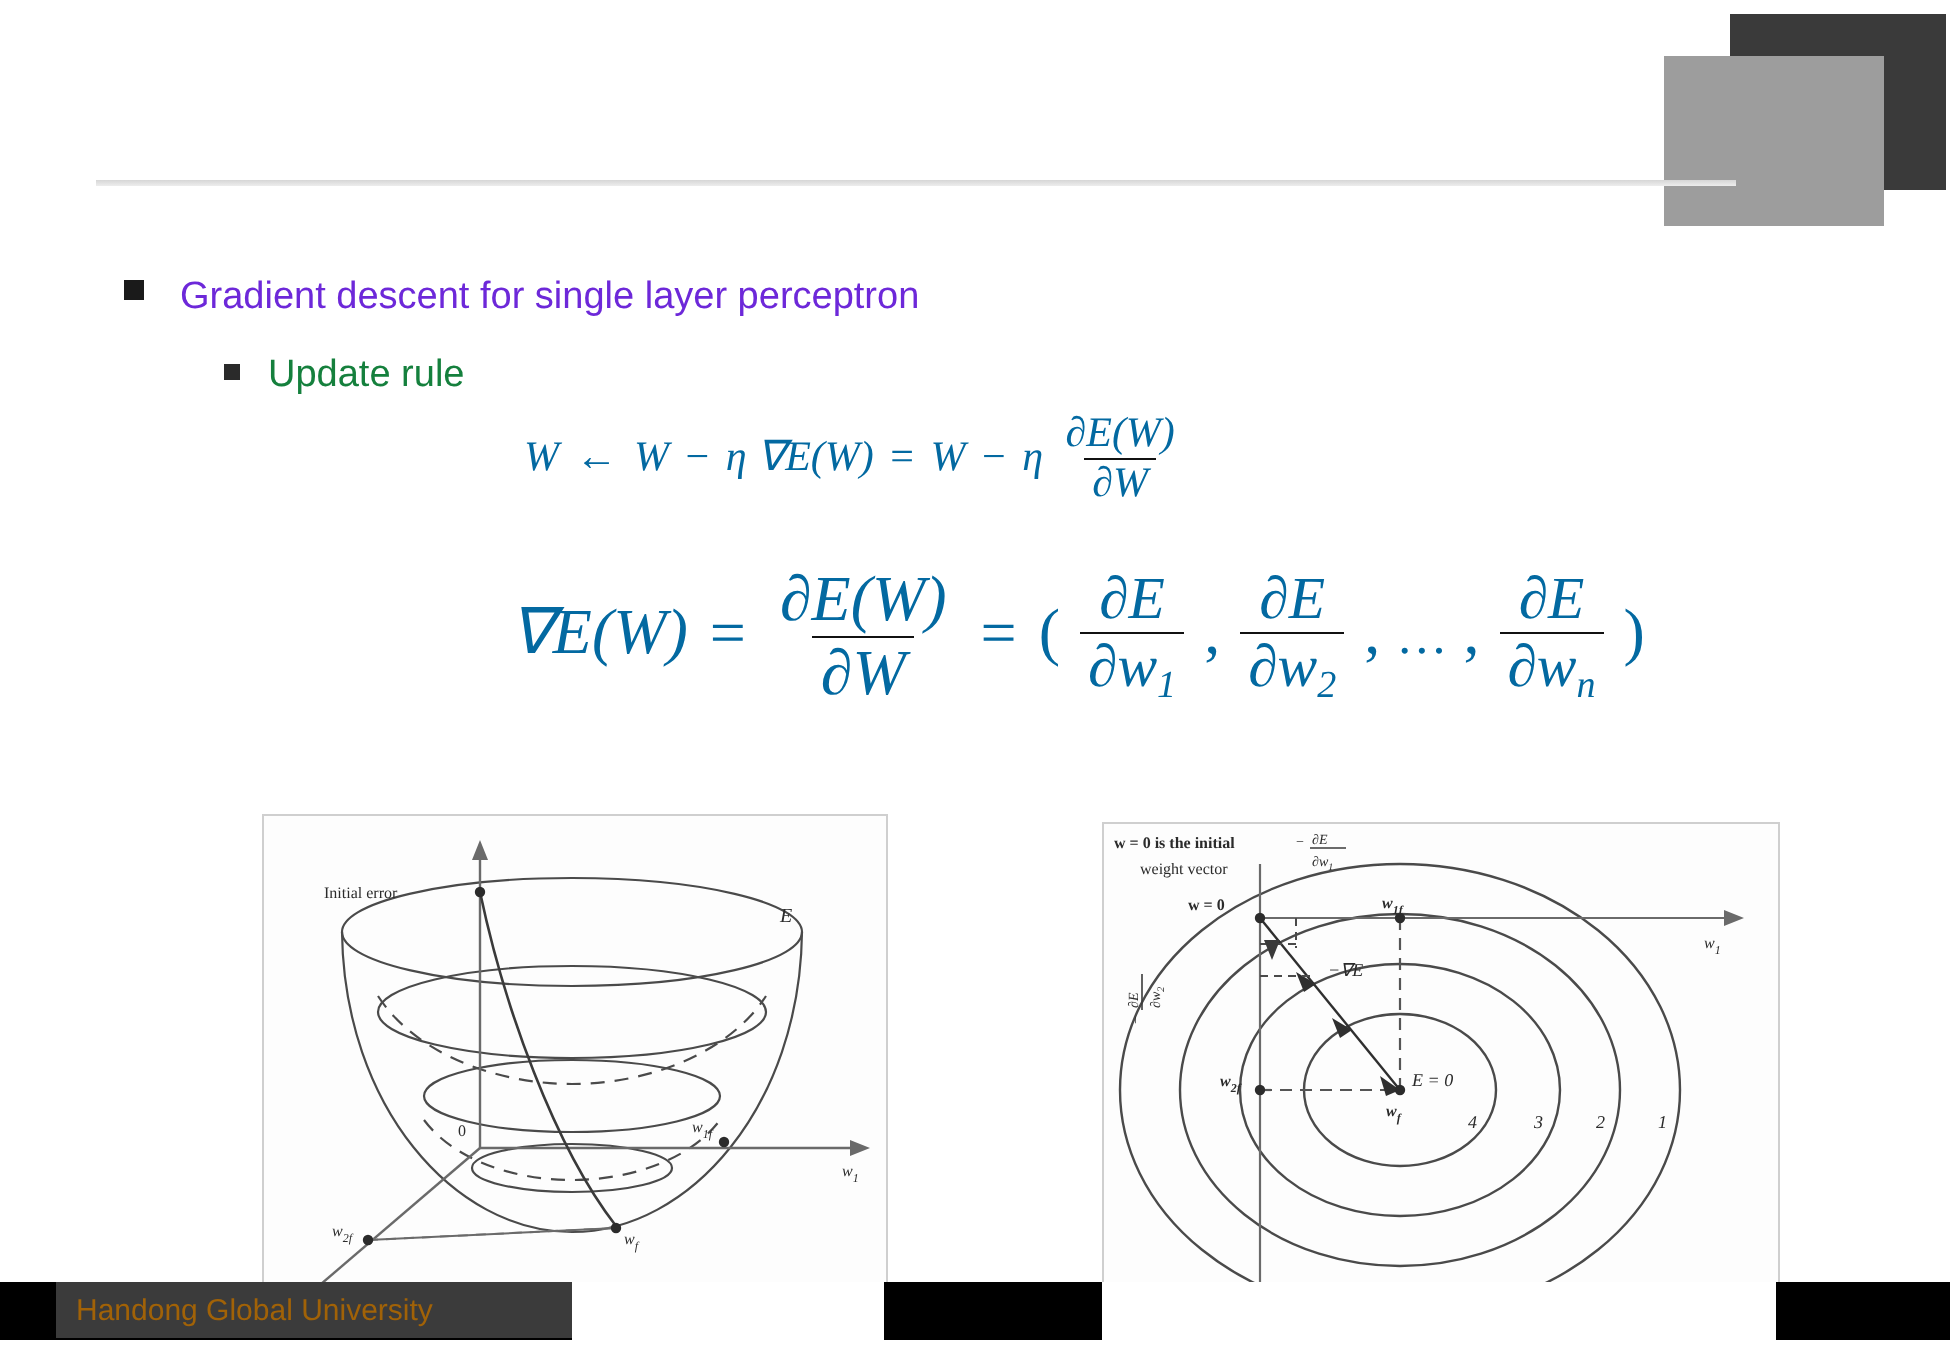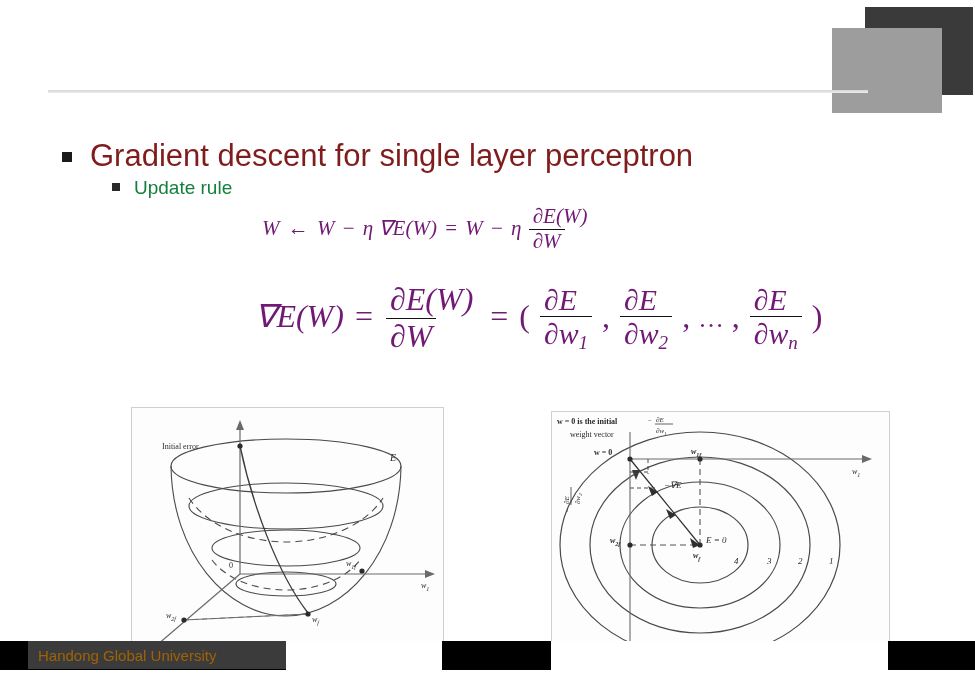--- a/index.html
+++ b/index.html
@@ -65,22 +65,22 @@
   }
   .bullet-l1 .marker {
     width: 10px;
     height: 10px;
     background: #1a1a1a;
     flex: 0 0 auto;
     position: relative;
     top: -4px;
   }
   .bullet-l1 .txt {
-    font-size: 31px;
-    color: #7f1d1d;
+    font-size: 19px;
+    color: #6d28d9;
     white-space: nowrap;
   }
   .bullet-l2 {
     position: absolute;
     left: 112px;
     top: 177px;
     display: flex;
     align-items: baseline;
     gap: 14px;
   }
@@ -95,30 +95,30 @@
   .bullet-l2 .txt {
     font-size: 19px;
     color: #15803d;
     white-space: nowrap;
   }
 
   
   .eq {
     position: absolute;
     font-family: "Liberation Serif", serif;
-    color: #701a75;
+    color: #0369a1;
     white-space: nowrap;
   }
   .eq1 { left: 262px; top: 206px; font-size: 21px; }
   .eq2 { left: 255px; top: 283px; font-size: 32px; }
   .it { font-style: italic; }
   .frac {
     display: inline-flex;
     flex-direction: column;
-    align-items: flex-start;
+    align-items: center;
     vertical-align: middle;
     margin: 0 2px;
     position: relative;
     top: -1px;
   }
   .frac .num { padding: 0 4px; line-height: 1.12; }
   .frac .den {
     padding: 0 4px;
     line-height: 1.12;
     border-top: 1.4px solid #111;

